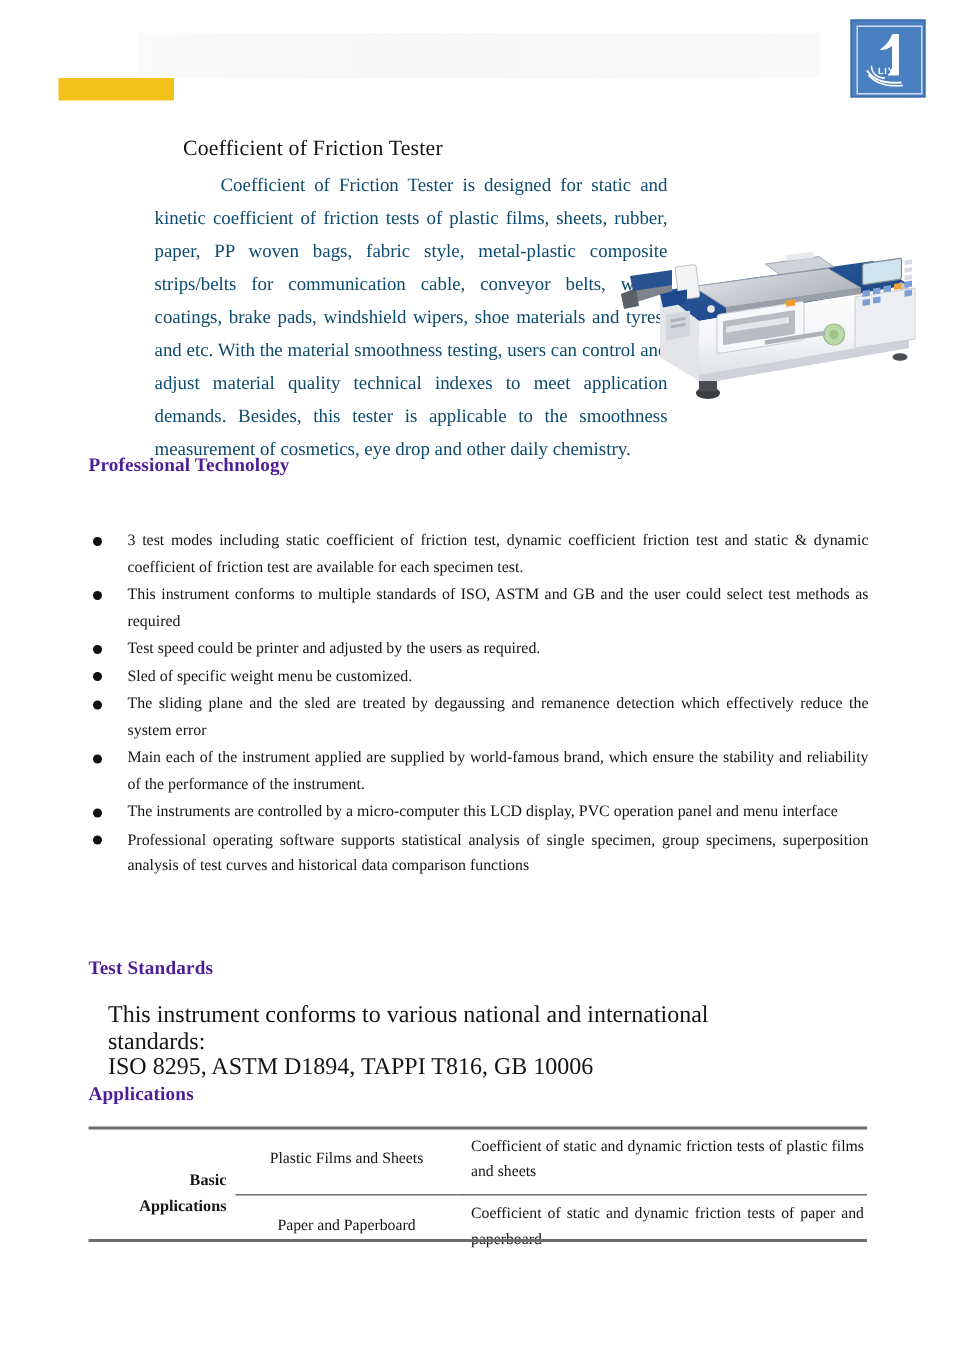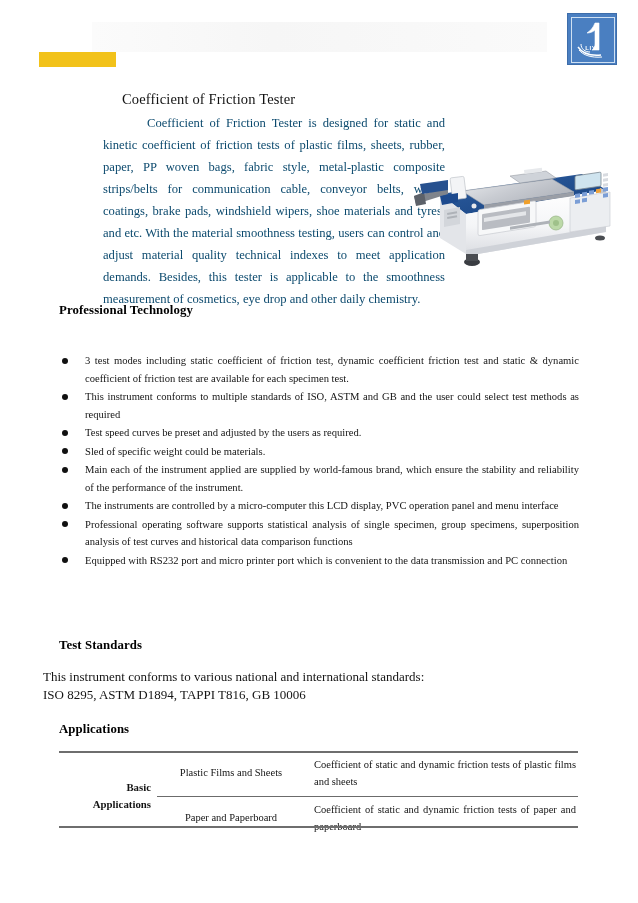--- a/index.html
+++ b/index.html
@@ -95,21 +95,21 @@
     left: 414px; top: 134px;
     width: 205px; height: 148px;
   }
 
   
   .section-h {
     position: absolute;
     left: 59px;
     font-size: 12.8px;
     font-weight: bold;
-    color: #000000;
+    color: #4c1d95;
     letter-spacing: .1px;
     white-space: nowrap;
   }
   #h-tech { top: 303px; }
   #h-std  { top: 638px; }
   #h-app  { top: 722px; }
 
   
   #tech-list {
     position: absolute;
@@ -132,23 +132,23 @@
     position: absolute;
     left: 3px; top: 5.5px;
     width: 6px; height: 6px;
     border-radius: 50%;
     background: #111;
   }
 
   
   #std-body {
     position: absolute;
-    left: 43px; top: 668px;
+    left: 72px; top: 668px;
     width: 420px;
-    font-size: 13px;
+    font-size: 16px;
     line-height: 17.5px;
     color: #141414;
   }
 
   
   #app-table {
     position: absolute;
     left: 59px; top: 752px;
     width: 519px;
     border-collapse: collapse;
@@ -304,26 +304,26 @@
 
       <rect x="96" y="108" width="40" height="3" fill="#aeb2b8" transform="skewY(-9)"></rect>
     </svg>
   </div>
 
   <div class="section-h" id="h-tech">Professional Technology</div>
 
   <ul id="tech-list">
     <li><span class="dot"></span><span>3 test modes including static coefficient of friction test, dynamic coefficient friction test and static &amp; dynamic coefficient of friction test are available for each specimen test.</span></li>
     <li><span class="dot"></span><span>This instrument conforms to multiple standards of ISO, ASTM and GB and the user could select test methods as required</span></li>
-    <li><span class="dot"></span><span>Test speed curves be preset and adjusted by the users as required.</span></li>
-    <li><span class="dot"></span><span>Sled of specific weight could be materials.</span></li>
+    <li><span class="dot"></span><span>Test speed could be printer and adjusted by the users as required.</span></li>
+    <li><span class="dot"></span><span>Sled of specific weight menu be customized.</span></li>
+    <li><span class="dot"></span><span>The sliding plane and the sled are treated by degaussing and remanence detection which effectively reduce the system error</span></li>
     <li><span class="dot"></span><span>Main each of the instrument applied are supplied by world-famous brand, which ensure the stability and reliability of the performance of the instrument.</span></li>
     <li><span class="dot"></span><span>The instruments are controlled by a micro-computer this LCD display, PVC operation panel and menu interface</span></li>
     <li><span class="dot"></span><span>Professional operating software supports statistical analysis of single specimen, group specimens, superposition analysis of test curves and historical data comparison functions</span></li>
-    <li><span class="dot"></span><span>Equipped with RS232 port and micro printer port which is convenient to the data transmission and PC connection</span></li>
   </ul>
 
   <div class="section-h" id="h-std">Test Standards</div>
   <div id="std-body">
     <div>This instrument conforms to various national and international standards:</div>
     <div>ISO 8295, ASTM D1894, TAPPI T816, GB 10006</div>
   </div>
 
   <div class="section-h" id="h-app">Applications</div>
 

